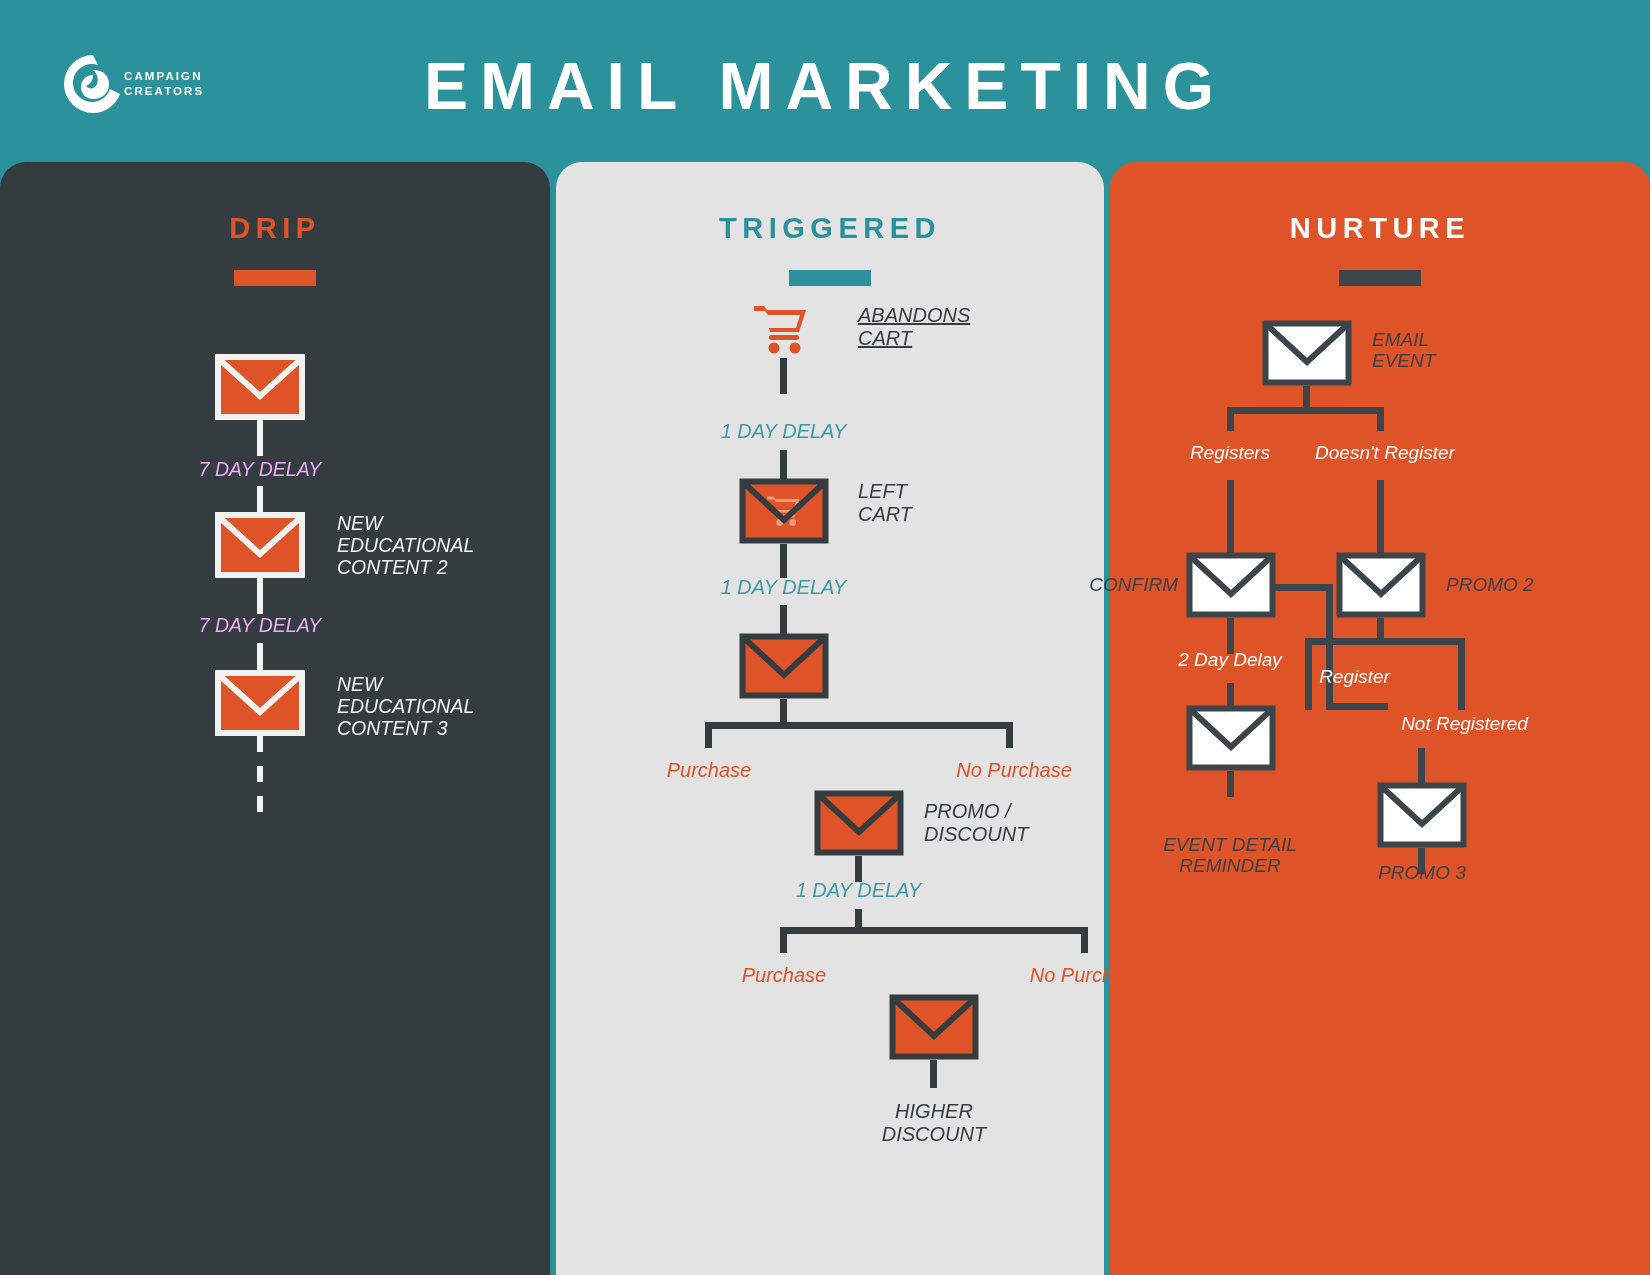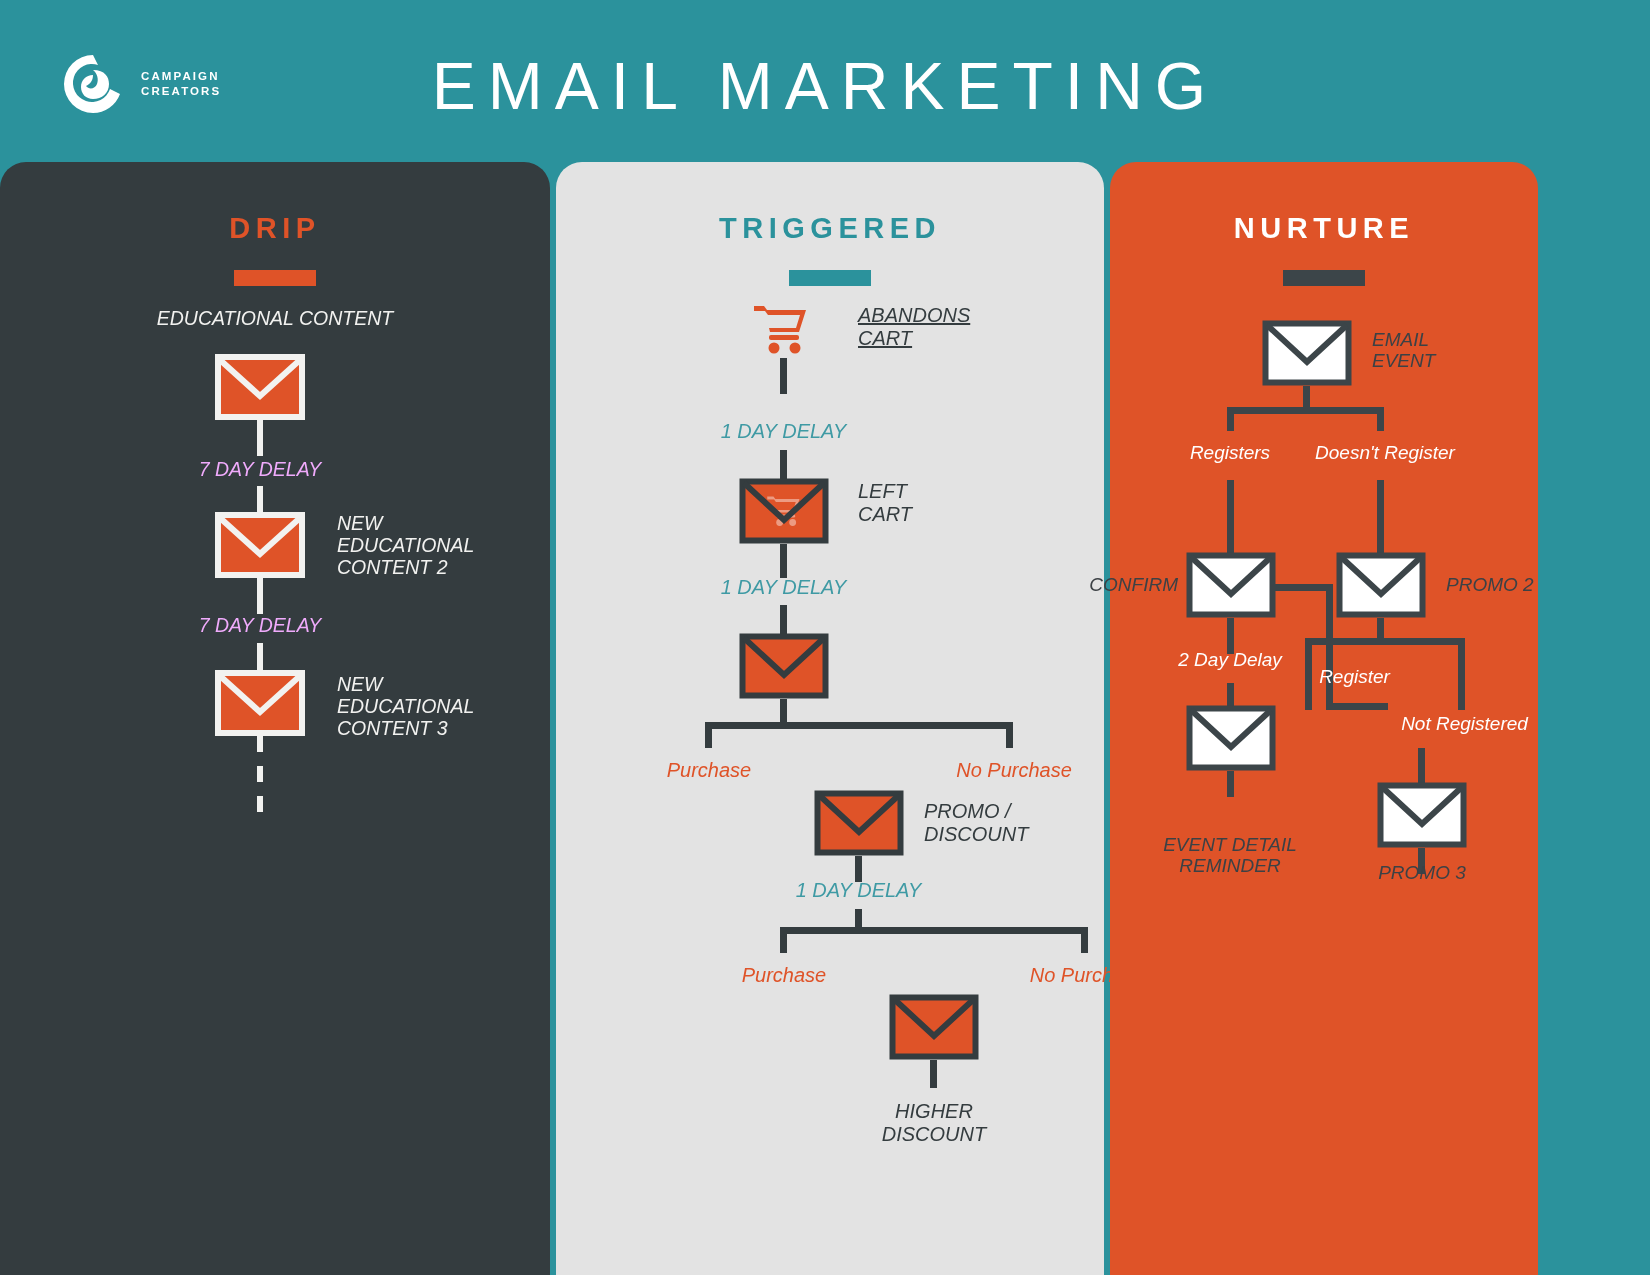--- a/index.html
+++ b/index.html
@@ -6,33 +6,33 @@
   html, body {
     width: 1650px; height: 1275px;
     font-family: "Liberation Sans", sans-serif;
     background: #2a8f99;
     overflow: hidden;
   }
   #stage { position: relative; width: 1650px; height: 1275px; background: #2b929c; }
 
   
   #header { position: absolute; left:0; top:0; width:1650px; height:162px; background:#2b929c; }
-  #logo-wrap { position:absolute; left:62px; top:53px; display:flex; align-items:center; gap:17px; }
+  #logo-wrap { position:absolute; left:62px; top:53px; display:flex; align-items:center; }
   #logo-mark { width:62px; height:62px; }
   #logo-text { color:#ffffff; font-size:11.5px; font-weight:bold; letter-spacing:2.1px; line-height:15px; }
   #page-title {
     position:absolute; left:0; top:48px; width:1650px; text-align:center;
-    color:#ffffff; font-size:66px; font-weight:normal; letter-spacing:12px;
+    color:#ffffff; font-size:66px; font-weight:bold; letter-spacing:12px;
   }
 
   
   .panel { position:absolute; top:162px; height:1113px; border-radius:26px 26px 0 0; }
   #panel-drip      { left:0px;    width:550px; background:#343c3f; }
   #panel-triggered { left:556px;  width:548px; background:#e3e3e3; }
-  #panel-nurture   { left:1110px; width:428px; background:#df5328; }
+  #panel-nurture   { left:1110px; width:540px; background:#df5328; }
 
   .col-title { position:absolute; top:50px; width:100%; text-align:center; font-size:29px; font-weight:bold; letter-spacing:5.5px; }
   #title-drip      { color:#df5328; }
   #title-triggered { color:#2b929c; }
   #title-nurture   { color:#ffffff; }
   .col-bar { position:absolute; top:108px; left:50%; margin-left:-41px; width:82px; height:16px; }
   #bar-drip      { background:#df5328; }
   #bar-triggered { background:#2b929c; }
   #bar-nurture   { background:#3c4549; }
   .env { position:absolute; }
@@ -78,21 +78,20 @@
       </span>
       <span id="logo-text"><span>CAMPAIGN</span><br><span>CREATORS</span></span>
     </div>
     <div id="page-title">EMAIL MARKETING</div>
   </div>
 
   <div class="panel" id="panel-drip">
     <div class="col-title" id="title-drip">DRIP</div>
     <div class="col-bar" id="bar-drip"></div>
 
-    <div class="lbl c drip-txt" style="left:0px; top:145px; width:550px;">EDUCATIONAL CONTENT</div>
 
     <div class="env" style="left:215px; top:192px;">
       <svg width="90" height="66" viewBox="0 0 90 66">
         <rect x="3" y="3" width="84" height="60" fill="#df5328" stroke="#f2f2f0" stroke-width="6"></rect>
         <path d="M4 5 L45 42 L86 5" fill="none" stroke="#f2f2f0" stroke-width="6"></path>
       </svg>
     </div>
 
     <div class="line drip-line" style="left:257px; top:258px; width:6px; height:36px;"></div>
 

